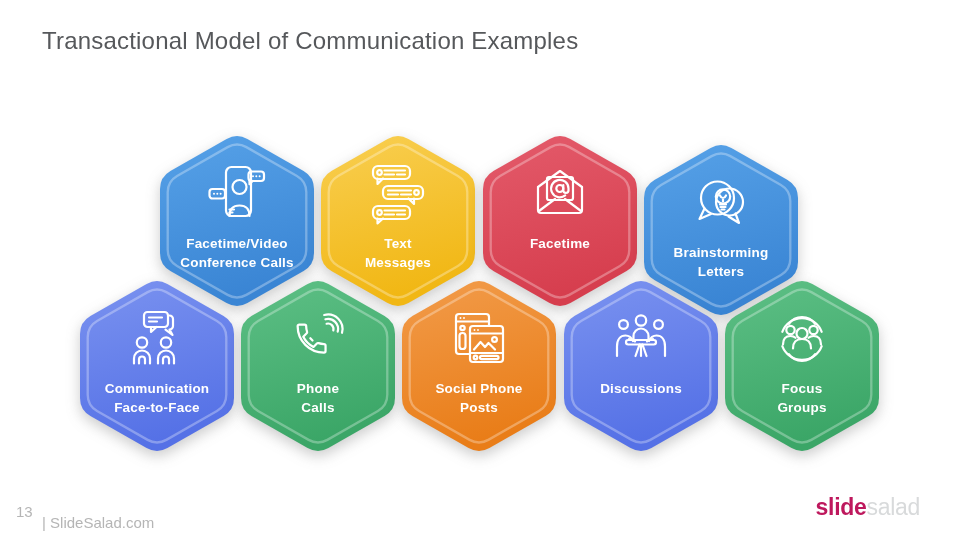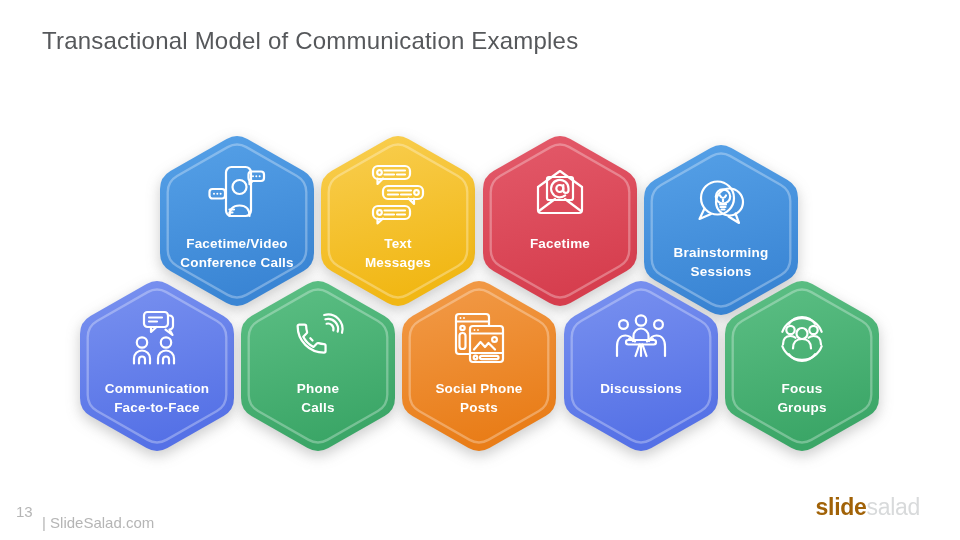--- a/index.html
+++ b/index.html
@@ -18,21 +18,21 @@
   .hex-label{
     position:absolute;top:102px;left:0;right:0;text-align:center;
     color:#ffffff;font-size:13.5px;font-weight:bold;line-height:18.5px;letter-spacing:0.2px;
   }
   .footer-text{position:absolute;top:503px;font-size:15px;color:#b5b5b5;}
   #page-num{left:16px;}
   #site-name{left:42px;margin-top:11px;}
   .logo{
     position:absolute;right:40px;top:494px;font-size:23px;letter-spacing:-0.3px;
   }
-  .logo .bold{font-weight:bold;color:#a16207;}
+  .logo .bold{font-weight:bold;color:#be185d;}
   .logo .light{font-weight:400;color:#d8dadb;}
   .icon-stroke{stroke:#ffffff;stroke-width:2.2;fill:none;stroke-linecap:round;stroke-linejoin:round;}
   .icon-fill{fill:#ffffff;stroke:none;}
 </style>
 </head>
 <body>
 
 <svg width="0" height="0" style="position:absolute" aria-hidden="true">
   <defs>
     <path id="hexp" d="M66.6,5.9 Q77,0 87.4,5.9 L143.6,38 Q154,44 154,56 L154,120 Q154,132 143.6,138 L87.4,170.1 Q77,176 66.6,170.1 L10.4,138 Q0,132 0,120 L0,56 Q0,44 10.4,38 Z"></path>
@@ -153,21 +153,21 @@
       <path d="M15.5,37.5 L10.5,48 L22,43"></path>
       <circle cx="40.5" cy="31" r="13.5"></circle>
       <path d="M46.5,42.5 L50,52 L39.5,45.5"></path>
       <circle cx="34" cy="25.5" r="7.2"></circle>
       <path d="M31,24.5 q1.2,2.5 3,2.5 q1.8,0 3,-2.5 M34,27 v3.5"></path>
       <path d="M31,33.5 h6 M31.5,36 h5 M32.5,38.5 h3"></path>
     </g>
   </svg>
   <div class="hex-label">
     <div>Brainstorming</div>
-    <div>Sessions</div>
+    <div>Letters</div>
   </div>
 </div>
 
 <div class="hex" style="left:80px;top:278px">
   <svg class="hex-bg" width="154" height="176" viewBox="0 0 154 176">
     <use href="#hexp" fill="url(#g-peri)"></use>
     <use href="#hexp" transform="translate(77,88) scale(0.9) translate(-77,-88)" fill="none" stroke="rgba(255,255,255,0.3)" stroke-width="2.6"></use>
   </svg>
   <svg class="hex-icon" width="64" height="64" viewBox="0 0 64 64">
     <g class="icon-stroke">

